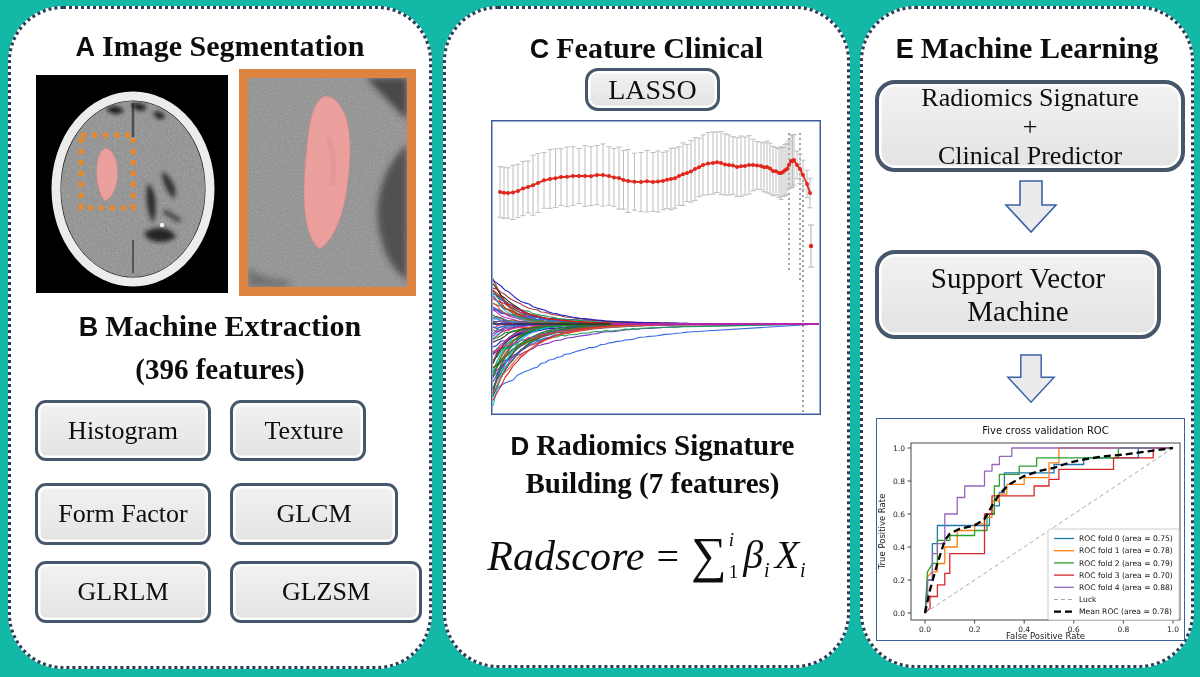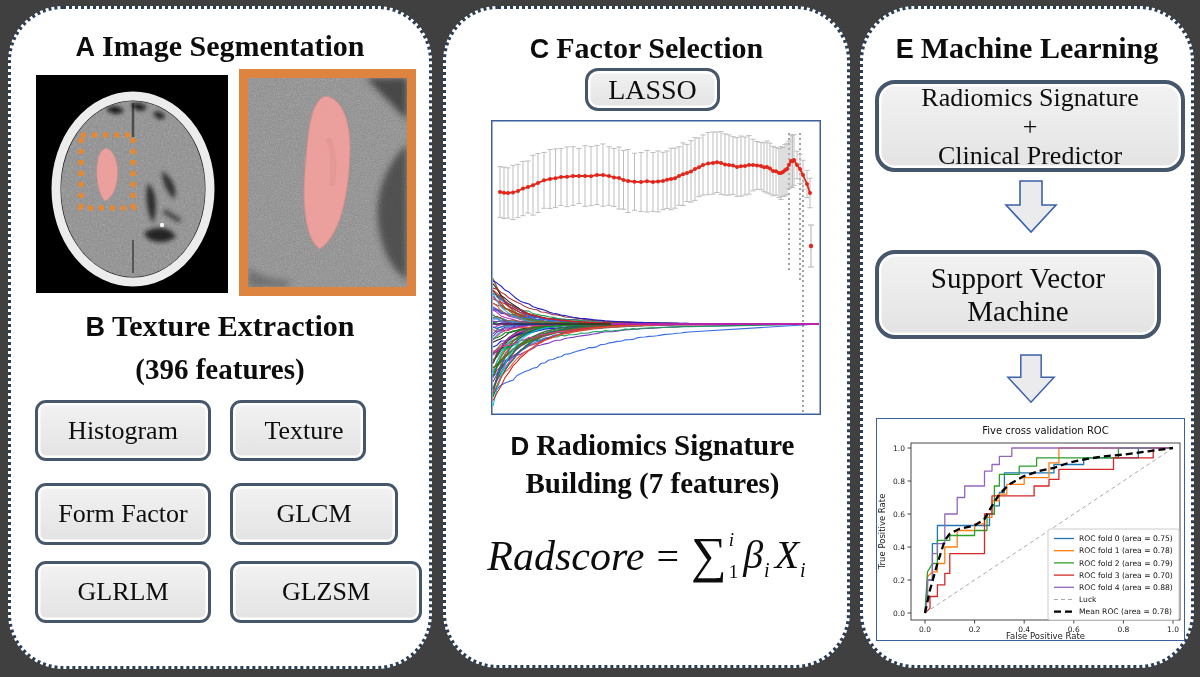--- a/index.html
+++ b/index.html
@@ -1,16 +1,16 @@
 <!DOCTYPE html>
 <html><head>
 <meta charset="utf-8">
 <style>
   html,body{margin:0;padding:0;background:#ffffff;}
-  .page{position:relative;width:1200px;height:677px;background:#404040;overflow:hidden;
+  .page{position:relative;width:1200px;height:677px;background:#14b8a6;overflow:hidden;
         font-family:"Liberation Serif",serif;color:#0d0d0d;}
   .panel{position:absolute;border:3.5px dotted #2b3e57;border-radius:55px;box-sizing:border-box;background:#ffffff;}
   #panel-ab{left:8px;top:6px;width:424px;height:663px;}
   #panel-cd{left:443px;top:6px;width:407px;height:662px;}
   #panel-e{left:860px;top:6px;width:334px;height:662px;}
 
   .ptitle{position:absolute;left:0;right:0;text-align:center;white-space:nowrap;font-weight:bold;}
   .plabel{font-family:"Liberation Sans",sans-serif;font-size:27px;font-weight:bold;margin-right:7px;}
   .ptext{font-family:"Liberation Serif",serif;font-size:30px;font-weight:bold;}
 
@@ -110,21 +110,21 @@
           <path d="M118,0 L159,0 L159,42 C143,26 128,10 118,0 Z" fill="#2e2e2e" opacity="0.75"></path>
           <path d="M159,66 C133,92 123,128 134,164 C139,184 150,196 159,202 Z" fill="#343434" opacity="0.7"></path>
           <path d="M0,190 q20,14 44,12 l-6,7 L0,209 Z" fill="#4a4a4a" opacity="0.5"></path>
         </g>
         <path d="M78,18 C98,22 105,52 101,92 C98,128 90,158 72,171 C58,162 54,128 57,92 C60,55 62,22 78,18 Z" fill="#f1a19f" opacity="0.95" stroke="#d98a88" stroke-width="1.5" stroke-opacity="0.5"></path>
         <path d="M80,60 q8,18 4,48" stroke="#e39291" stroke-width="6" fill="none" opacity="0.6"></path>
       </svg>
     </div>
 
     <div class="ptitle" style="top:300px;">
-      <span class="plabel">B</span><span class="ptext">Texture Extraction</span>
+      <span class="plabel">B</span><span class="ptext">Machine Extraction</span>
     </div>
     <div class="ptitle" style="top:344px;">
       <span class="ptext" style="font-size:29px;">(396 features)</span>
     </div>
 
     <div class="gbox" style="left:24px;top:391px;width:176px;height:61px;">
         <span>Histogram</span>
       </div>
     <div class="gbox" style="left:219px;top:391px;width:136px;height:61px;padding-left:12px;">
         <span>Texture</span>
@@ -138,21 +138,21 @@
     <div class="gbox" style="left:219px;top:474px;width:168px;height:62px;">
         <span>GLCM</span>
       </div>
     <div class="gbox" style="left:219px;top:552px;width:192px;height:62px;">
         <span>GLZSM</span>
       </div>
   </section>
 
   <section class="panel" id="panel-cd">
     <div class="ptitle" style="top:22px;">
-      <span class="plabel">C</span><span class="ptext">Factor Selection</span>
+      <span class="plabel">C</span><span class="ptext">Feature Clinical</span>
     </div>
 
     <div class="gbox" style="left:139px;top:59px;width:135px;height:43px;font-size:28px;border-radius:13px;">
       <span>LASSO</span>
     </div>
 
     <div class="chart" style="left:45px;top:111px;">
       <svg id="lasso-chart" width="330" height="295" viewBox="0 0 330 295">
           <rect x="0.75" y="0.75" width="328.5" height="293.5" fill="#ffffff" stroke="#3c5fa0" stroke-width="1.5"></rect>
           <polyline points="2.0,189.9 6.0,190.2 10.0,193.4 14.0,193.8 18.0,194.1 22.0,195.1 26.0,193.6 30.0,196.6 34.0,195.5 38.0,196.4 42.0,197.3 46.0,197.5 50.0,197.6 54.0,198.5 58.0,199.1 62.0,198.1 66.0,198.5 70.0,199.7 74.0,199.2 78.0,199.5 82.0,199.5 86.0,199.7 90.0,200.2 94.0,200.0 98.0,200.5 102.0,200.7 106.0,200.9 110.0,200.9 114.0,201.5 118.0,201.6 122.0,201.5 126.0,201.8 130.0,201.8 134.0,201.9 138.0,202.1 142.0,202.4 146.0,202.2 150.0,202.2 154.0,202.5 158.0,202.6 162.0,202.5 166.0,202.6 170.0,202.9 174.0,202.8 178.0,202.8 182.0,203.0 186.0,203.0 190.0,203.2 194.0,203.0 198.0,203.3 328,204" fill="none" stroke="#4040a0" stroke-width="1.1" opacity="0.95" stroke-linejoin="round"></polyline>

